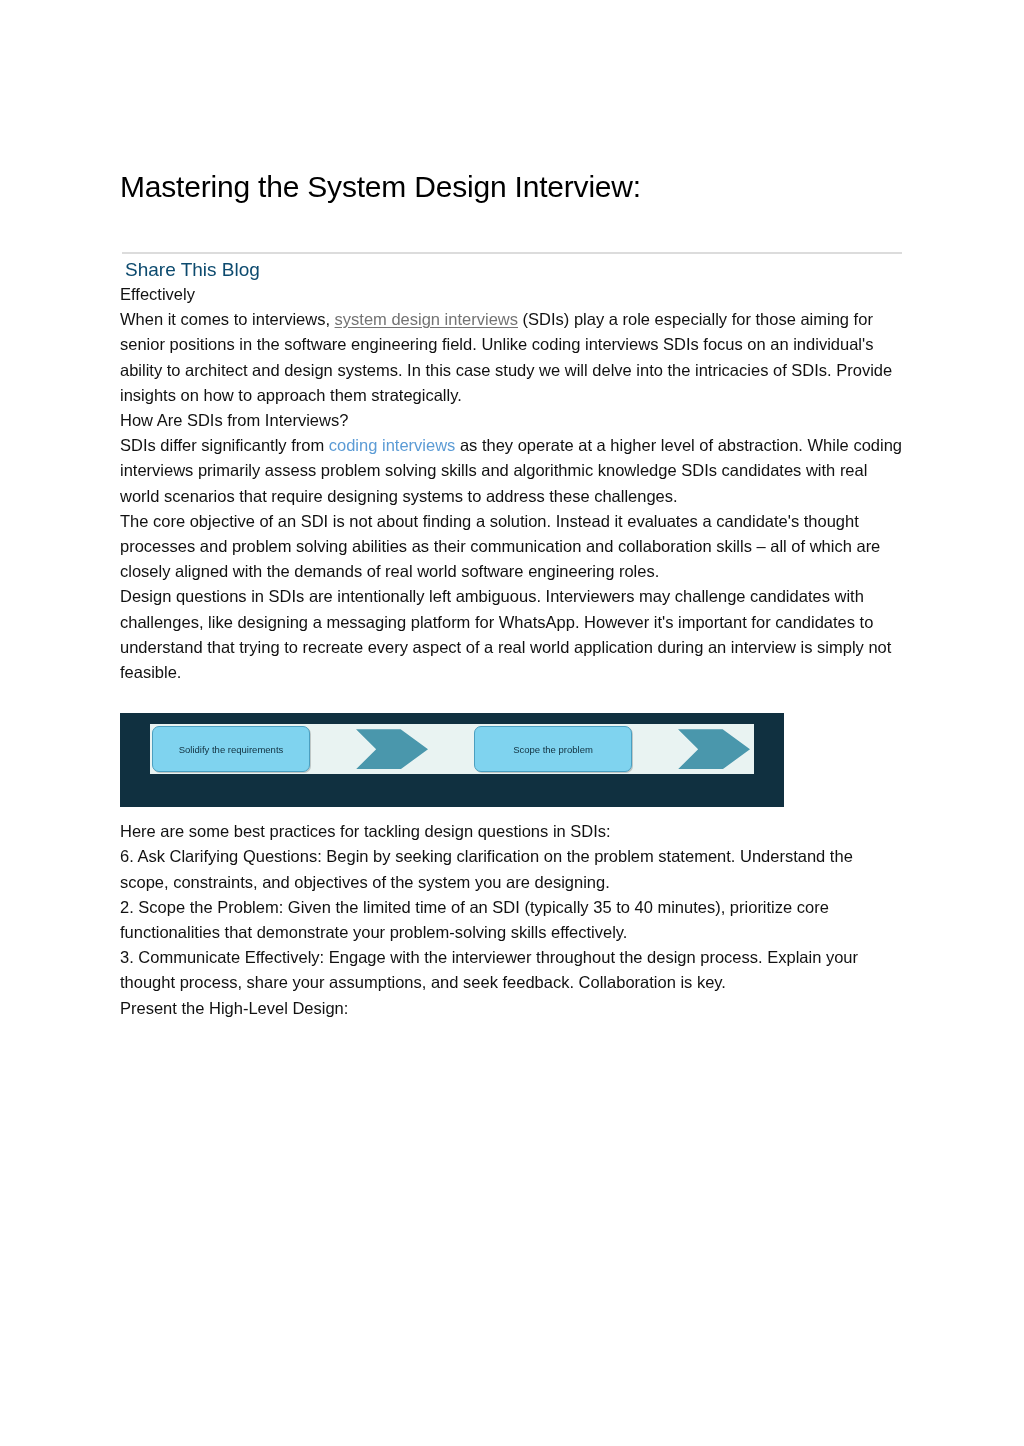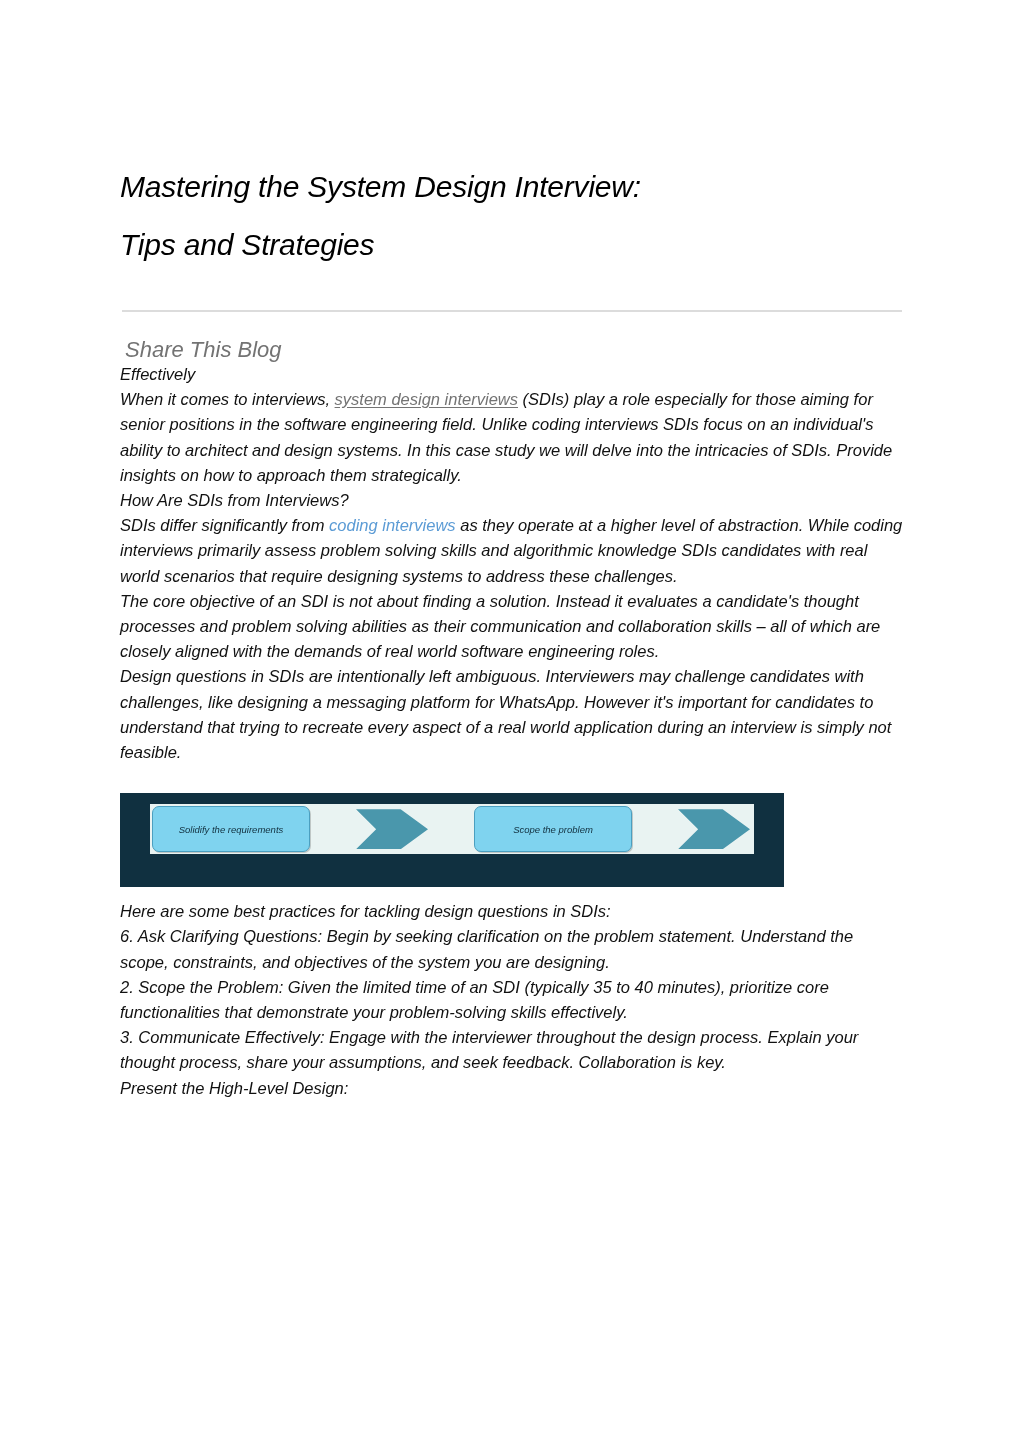--- a/index.html
+++ b/index.html
@@ -13,21 +13,20 @@
     height: 1446px;
     font-family: "Liberation Sans", sans-serif;
     color: #000000;
     -webkit-font-smoothing: antialiased;
   }
   .page {
     position: relative;
     width: 1024px;
     height: 1400px;
     box-sizing: border-box;
-    font-style: italic;
   }
   .content {
     position: absolute;
     left: 120px;
     top: 158px;
     width: 784px;
   }
 
   
   .doc-title {
@@ -45,25 +44,25 @@
     margin-top: 36px;
     margin-bottom: 0;
     border: none;
     border-top: 2px solid #dcdcdc;
     width: 780px;
     height: 0;
   }
 
   
   .share-line {
-    font-size: 22px;
+    font-size: 19px;
     line-height: 25px;
-    padding-top: 25px;
+    padding-top: 3px;
     padding-left: 5px;
-    color: #737373;
+    color: #0c4a6e;
   }
   .para {
     font-size: 16.5px;
     line-height: 25.2px;
     color: #111111;
     margin: 0;
     text-align: left;
   }
 
   a.link-underline {
@@ -138,21 +137,20 @@
   }
 </style>
 </head>
 <body>
 
 <div class="page">
   <div class="content">
 
     <h1 class="doc-title">
       <span class="line">Mastering the System Design Interview:</span>
-      <span class="line">Tips and Strategies</span>
     </h1>
 
     <hr class="divider">
 
     <div class="share-line">Share This Blog</div>
 
     <p class="para">Effectively</p>
 
     <p class="para"><span>When it comes to interviews, </span><a class="link-underline" href="#">system design interviews</a><span> (SDIs) play a role especially for those aiming for senior positions in the software engineering field. Unlike coding interviews SDIs focus on an individual's ability to architect and design systems. In this case study we will delve into the intricacies of SDIs. Provide insights on how to approach them strategically.</span></p>
 

